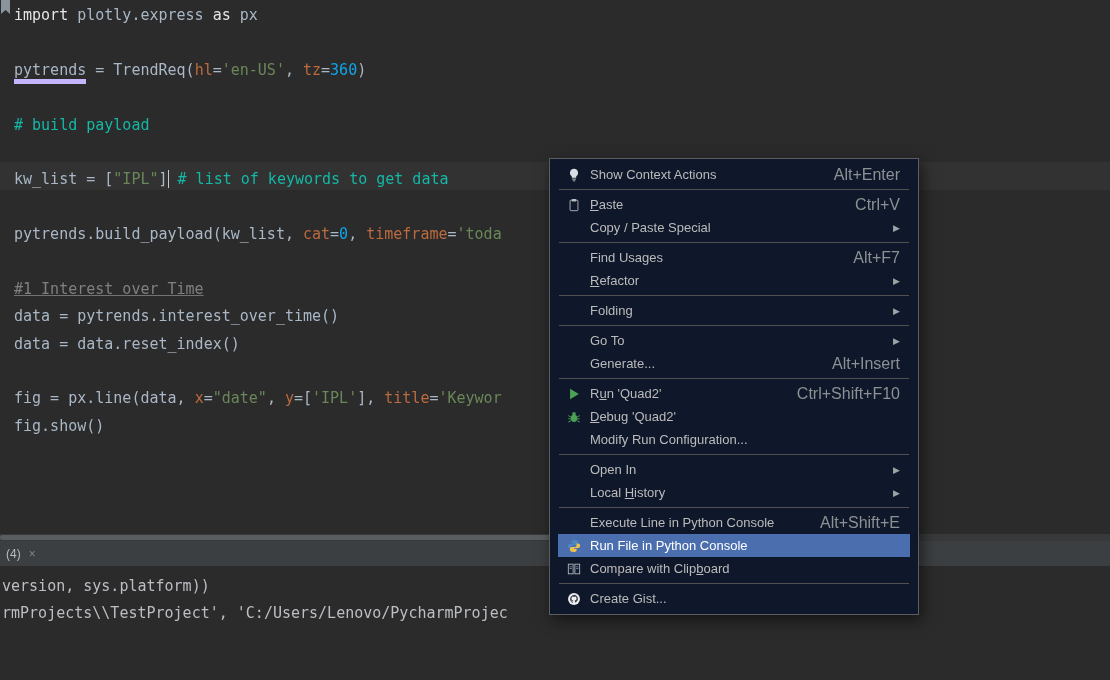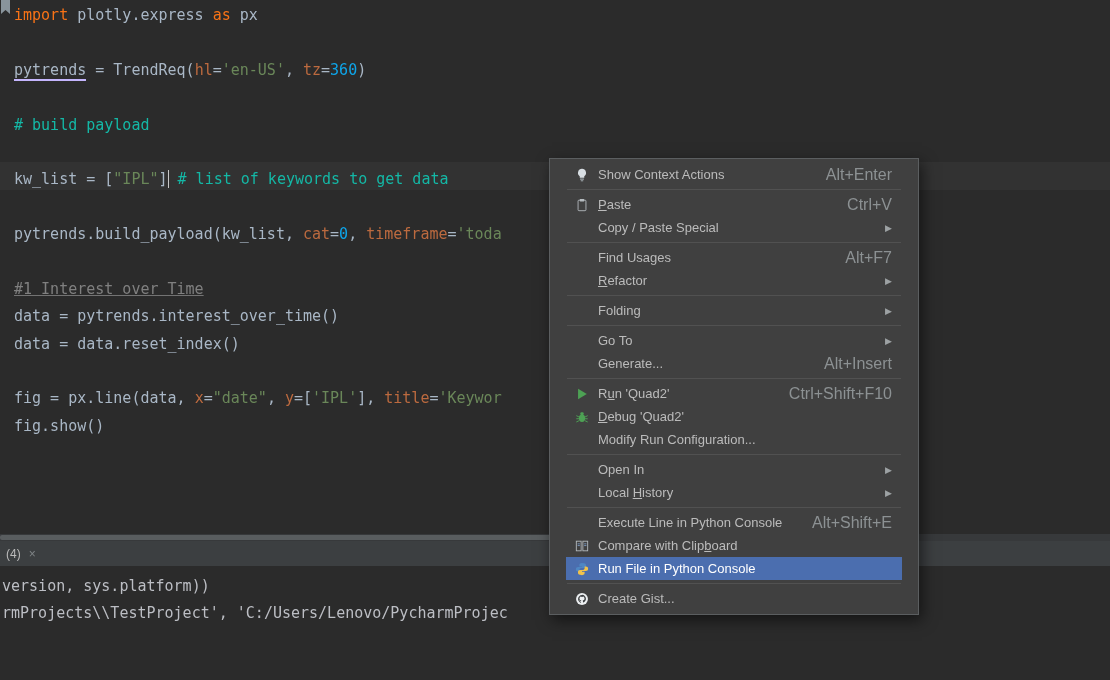--- a/index.html
+++ b/index.html
@@ -16,49 +16,49 @@
     opacity:.85;
   }
   .caret-line{position:absolute;left:0;right:0;top:162px;height:28px;background:#323232;}
   .code{
     position:absolute;left:14px;top:2px;
     font-family:"DejaVu Sans Mono","Liberation Mono",monospace;
     font-size:15px;line-height:27.4px;white-space:pre;color:#a9b7c6;
   }
   .code-line{height:27.4px;}
   .tok-d{color:#a9b7c6}
-  .tok-kw{color:#f97316}
+  .tok-kw{color:#e5e5e5}
   .tok-str{color:#6a8759}
   .tok-num{color:#0ea5e9}
   .tok-com{color:#14b8a6}
   .tok-comu{color:#808080;text-decoration:underline;text-decoration-color:#737373;}
   .tok-par{color:#bc6a3f}
-  .tok-und{color:#a9b7c6;border-bottom:2px solid #c4b5fd;}
+  .tok-und{color:#a9b7c6;border-bottom:5px solid #c4b5fd;}
   .tok-caret{border-left:1.5px solid #c8c8c8;}
   
   .console{position:absolute;left:0;bottom:0;right:0;height:146px;background:#2b2b2b;}
   .splitter{height:7px;background:#37393b;position:relative;}
   .splitter .thumb{position:absolute;left:0;top:1px;height:5px;width:555px;background:#595d5f;border-radius:2px;}
   .console-tabs{
     height:25px;background:#3c3f41;border-bottom:1px solid #2b2b2b;
     display:flex;align-items:center;gap:8px;padding-left:6px;
   }
   .tab-label{color:#bbbbbb;font-size:12px;}
   .tab-close{color:#7f8486;font-size:12px;cursor:default;}
   .console-output{
     padding:6px 0 0 2px;
     font-family:"DejaVu Sans Mono","Liberation Mono",monospace;
     font-size:15px;line-height:27px;color:#bcbec4;white-space:pre;
   }
   
   .context-menu{
     position:absolute;left:549px;top:158px;width:370px;z-index:10;
-    background:#404040;border:1px solid #5b5e60;box-sizing:border-box;
+    background:#0f172a;border:1px solid #5b5e60;box-sizing:border-box;
     box-shadow:3px 5px 14px rgba(0,0,0,.55);
-    padding:4px 16px;font-size:13px;color:#bbbbbb;
+    padding:4px 8px;font-size:13px;color:#bbbbbb;
   }
   .menu-item{height:23px;display:flex;align-items:center;padding:0 10px 0 6px;}
   .menu-item.selected{background:#4b6eaf;color:#ffffff;}
   .menu-icon{width:20px;min-width:20px;display:flex;align-items:center;justify-content:center;}
   .menu-icon svg{display:block;}
   .menu-label{margin-left:6px;white-space:nowrap;}
   .menu-shortcut{margin-left:auto;color:#8c9193;font-size:16px;white-space:nowrap;}
   .menu-arrow{margin-left:auto;color:#9da2a4;font-size:9px;}
   .menu-sep{height:1px;background:#515151;margin:3px 1px;}
 </style>
@@ -172,39 +172,39 @@
       <span class="menu-icon"></span>
       <span class="menu-label">Local <span style="text-decoration: underline;">H</span>istory</span>
       <span class="menu-arrow">▶</span>
     </div>
     <div class="menu-sep"></div>
     <div class="menu-item">
       <span class="menu-icon"></span>
       <span class="menu-label">Execute Line in Python Console</span>
       <span class="menu-shortcut">Alt+Shift+E</span>
     </div>
+    <div class="menu-item selected">
+      <span class="menu-icon">
+        <svg width="14" height="14" viewBox="0 0 16 16">
+          <path d="M8 1C5.8 1 5 2 5 3.6V5h3v.8H3.6C2 5.8 1 6.8 1 8.4 1 10 2 11 3.6 11H5V9.2C5 7.6 6 6.8 7.6 6.8h2.8c1.4 0 2.2-.8 2.2-2.4v-.8C12.6 2 11.4 1 8 1z" fill="#4f87c3"></path>
+          <path d="M8 15c2.2 0 3-1 3-2.6V11H8v-.8h4.4c1.6 0 2.6-1 2.6-2.6C15 6 14 5 12.4 5H11v1.8c0 1.6-1 2.4-2.6 2.4H5.6c-1.4 0-2.2.8-2.2 2.4v.8C3.4 14 4.6 15 8 15z" fill="#f0c24b"></path>
+        </svg>
+      </span>
+      <span class="menu-label">Run File in Python Console</span>
+    </div>
     <div class="menu-item">
       <span class="menu-icon">
         <svg width="14" height="14" viewBox="0 0 16 16">
           <rect x="1.5" y="2.5" width="5.5" height="11" fill="none" stroke="#b6bcc0"></rect>
           <rect x="9" y="2.5" width="5.5" height="11" fill="none" stroke="#b6bcc0"></rect>
           <path d="M3 5.5h2.5M3 7.5h2.5M10.5 5.5H13M10.5 7.5H13" stroke="#7f9ec7" stroke-width="1"></path>
         </svg>
       </span>
       <span class="menu-label">Compare with Clip<span style="text-decoration: underline;">b</span>oard</span>
     </div>
-    <div class="menu-item selected">
-      <span class="menu-icon">
-        <svg width="14" height="14" viewBox="0 0 16 16">
-          <path d="M8 1C5.8 1 5 2 5 3.6V5h3v.8H3.6C2 5.8 1 6.8 1 8.4 1 10 2 11 3.6 11H5V9.2C5 7.6 6 6.8 7.6 6.8h2.8c1.4 0 2.2-.8 2.2-2.4v-.8C12.6 2 11.4 1 8 1z" fill="#4f87c3"></path>
-          <path d="M8 15c2.2 0 3-1 3-2.6V11H8v-.8h4.4c1.6 0 2.6-1 2.6-2.6C15 6 14 5 12.4 5H11v1.8c0 1.6-1 2.4-2.6 2.4H5.6c-1.4 0-2.2.8-2.2 2.4v.8C3.4 14 4.6 15 8 15z" fill="#f0c24b"></path>
-        </svg>
-      </span>
-      <span class="menu-label">Run File in Python Console</span>
-    </div>
     <div class="menu-sep"></div>
     <div class="menu-item">
       <span class="menu-icon">
         <svg width="14" height="14" viewBox="0 0 16 16">
           <circle cx="8" cy="8" r="6.8" fill="#eceff1"></circle>
           <path d="M8 3.5c-2.5 0-4.5 2-4.5 4.5 0 2 1.3 3.7 3.1 4.3.2 0 .3-.1.3-.3v-1c-1.3.3-1.6-.6-1.6-.6-.2-.5-.5-.7-.5-.7-.4-.3 0-.3 0-.3.5 0 .7.5.7.5.4.7 1.1.5 1.4.4 0-.3.2-.5.3-.6-1-.1-2.1-.5-2.1-2.2 0-.5.2-.9.5-1.2 0-.1-.2-.6 0-1.2 0 0 .4-.1 1.2.5.4-.1.8-.2 1.2-.2s.8.1 1.2.2c.8-.6 1.2-.5 1.2-.5.2.6 0 1.1 0 1.2.3.3.5.7.5 1.2 0 1.7-1.1 2.1-2.1 2.2.2.1.3.4.3.8v1.2c0 .2.1.3.3.3 1.8-.6 3.1-2.3 3.1-4.3 0-2.5-2-4.5-4.5-4.5z" fill="#3c3f41"></path>
         </svg>
       </span>
       <span class="menu-label">Create Gist...</span>
     </div>

